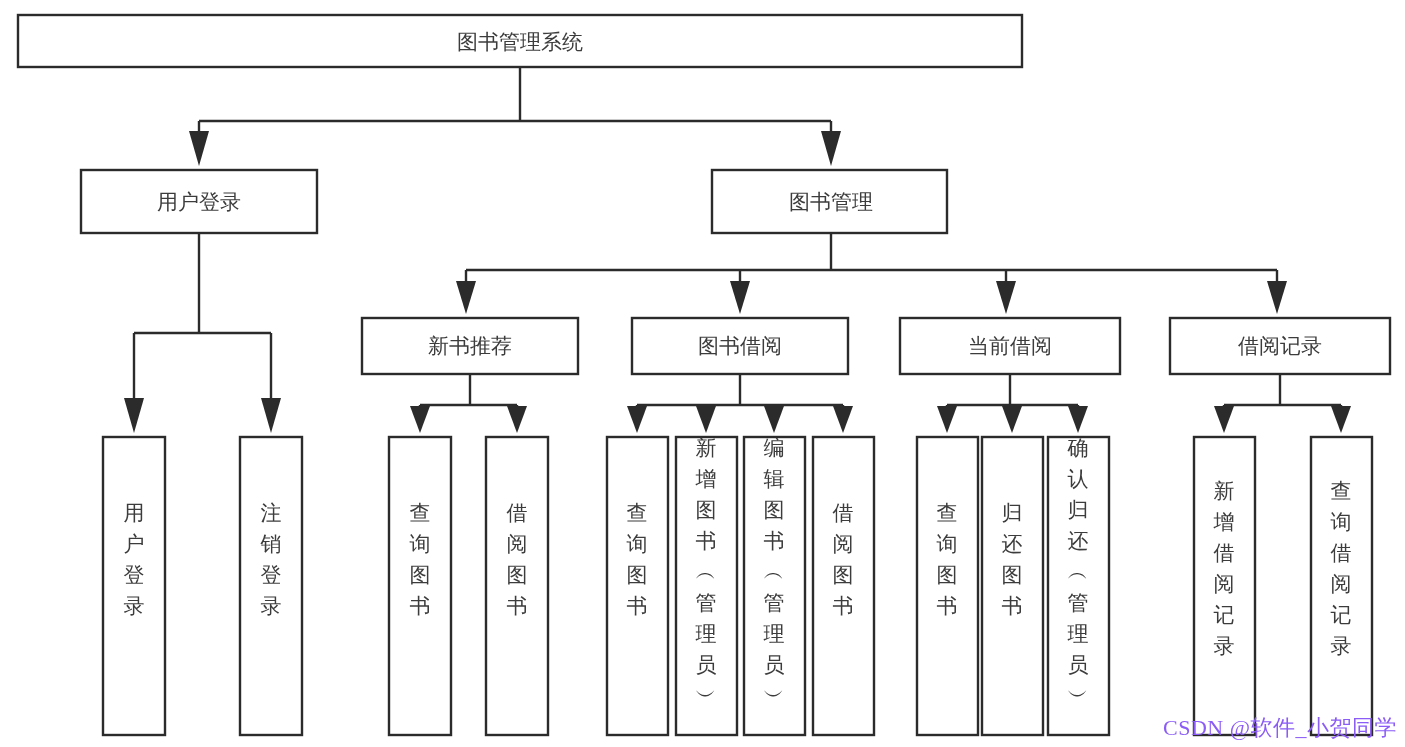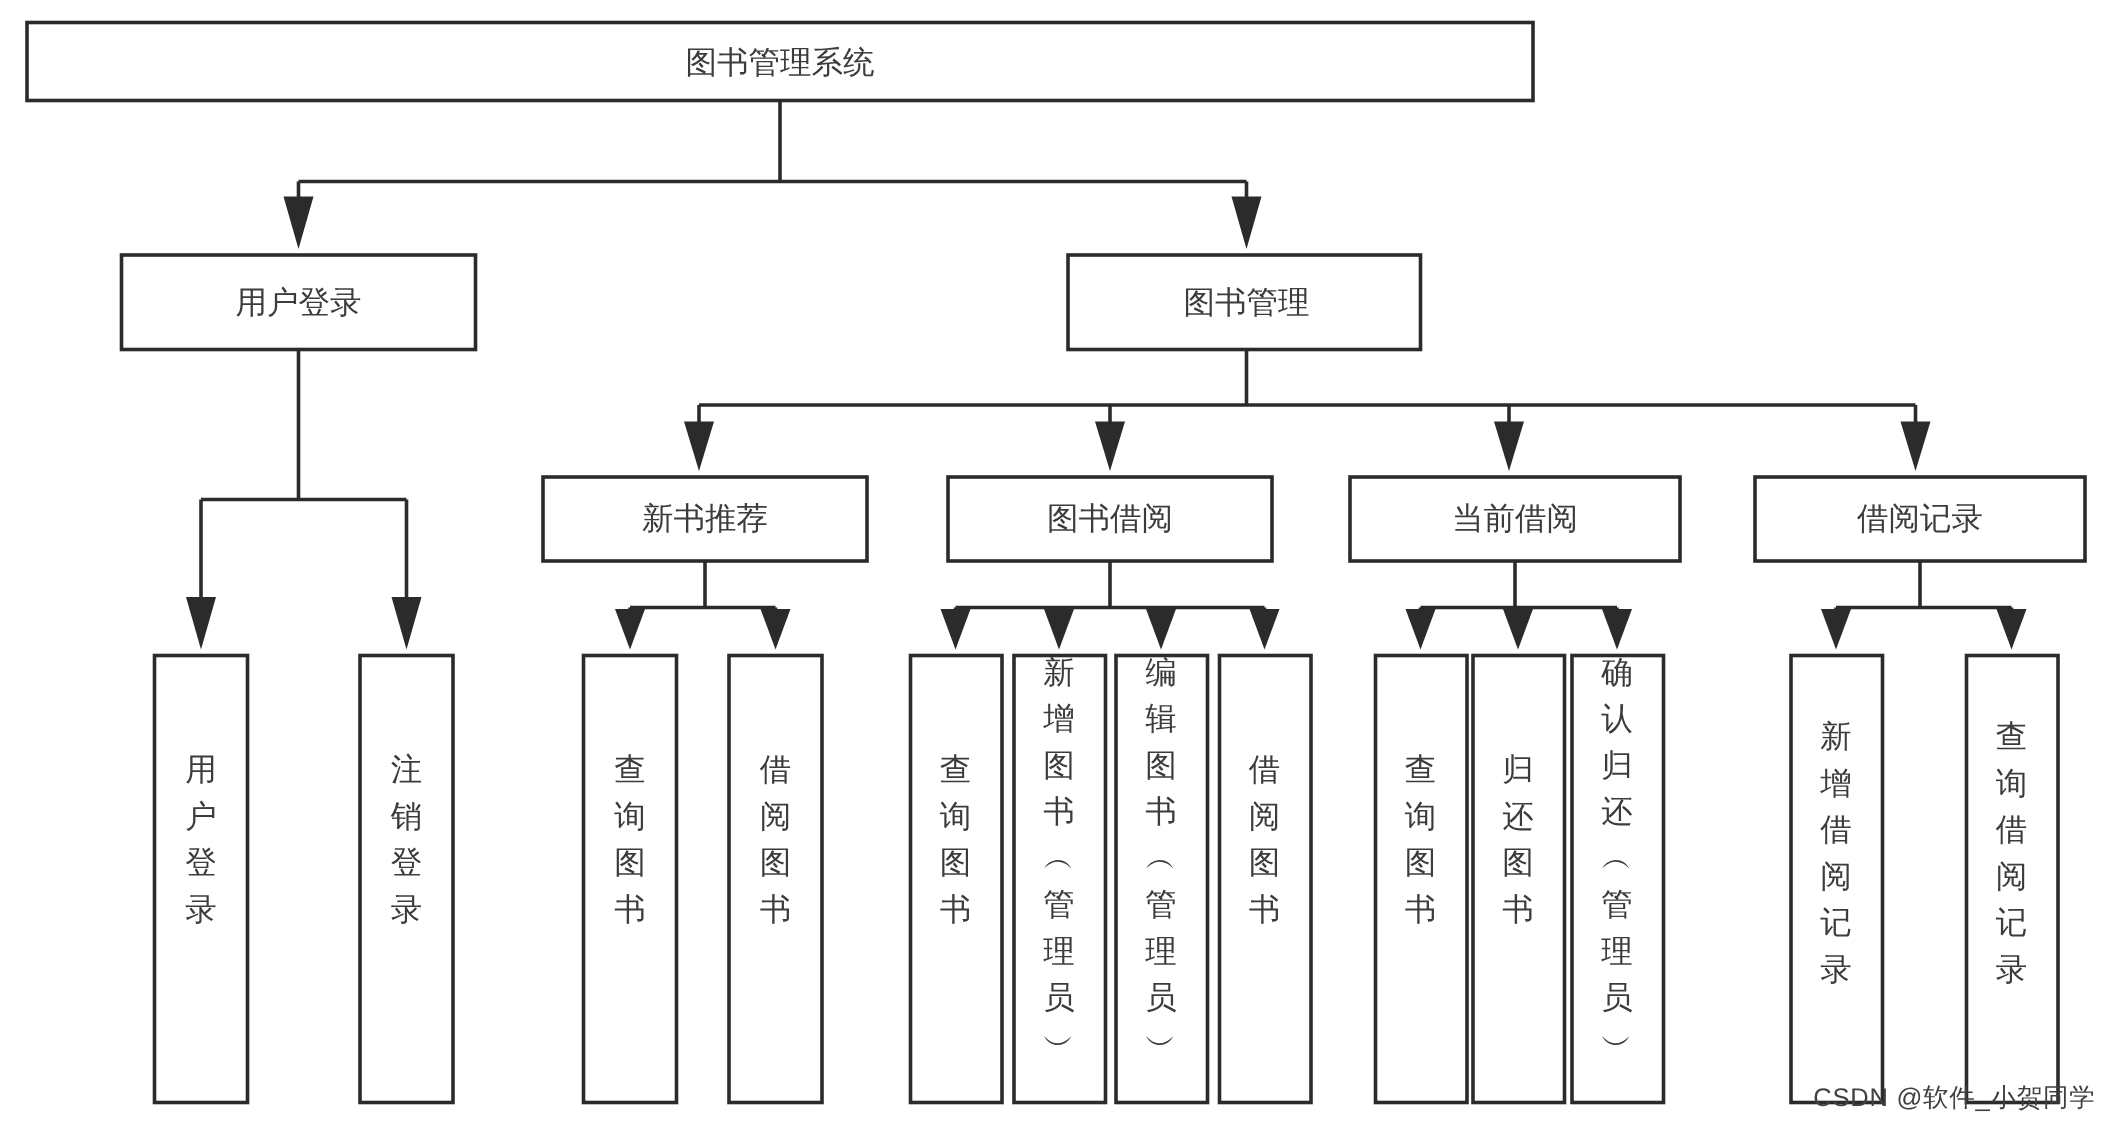--- a/index.html
+++ b/index.html
@@ -54,23 +54,23 @@
   .node-label-vertical {
     font-family: "DejaVu Sans", "Liberation Sans", sans-serif;
     fill: #3c3c3c;
     font-size: 21px;
     text-anchor: middle;
   }
   .watermark-text {
     position: absolute;
     right: 8px;
     bottom: 4px;
-    font-family: Liberation Sans, sans-serif;
-    font-size: 17px;
-    color: #404040;
+    font-family: Liberation Serif, serif;
+    font-size: 22px;
+    color: #8b5cf6;
     white-space: nowrap;
     letter-spacing: 0.5px;
     pointer-events: none;
   }
 </style>
 </head>
 <body>
 
 <div id="diagram-root">
 

